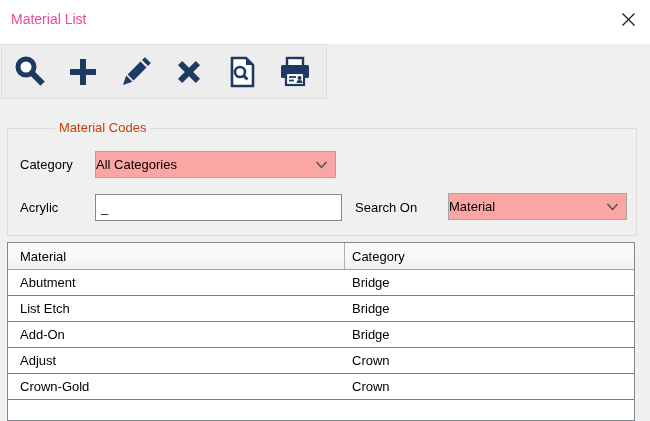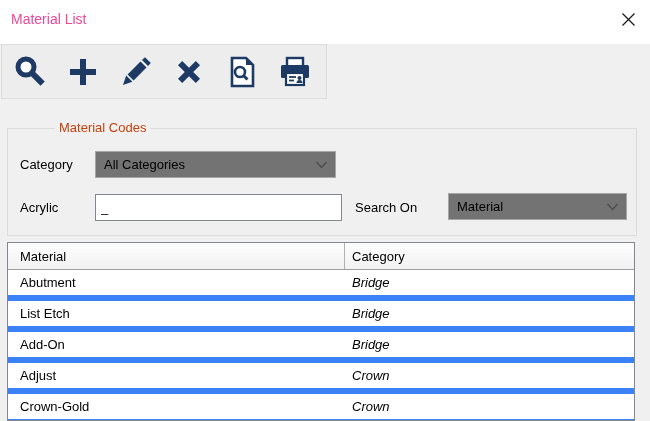--- a/index.html
+++ b/index.html
@@ -34,23 +34,23 @@
   .groupbox{
     position:absolute;left:7px;top:128px;width:628px;height:106px;
     border:1px solid #dcdcdc;
   }
   .group-legend{
     position:absolute;left:7px;top:-9px;background:#f0f0f0;padding:0 4px;
     color:#c2410c;white-space:nowrap;margin-left:40px;
   }
   .fld-label{position:absolute;white-space:nowrap;color:#000;}
   .combo{
-    position:absolute;height:27px;background:#737373;border:1px solid #a6a6a6;
+    position:absolute;height:27px;background:#fca5a5;border:1px solid #a6a6a6;
     display:flex;align-items:center;box-sizing:border-box;
-    padding-left:8px;padding-right:26px;
+    padding-right:26px;
   }
   .combo .chev{
     position:absolute;right:7px;top:50%;margin-top:-5px;
   }
   .textbox{
     position:absolute;height:27px;background:#ffffff;border:1px solid #828790;
     box-sizing:border-box;font-family:"Liberation Sans","DejaVu Sans",sans-serif;
     font-size:13px;padding:0 0 0 5px;color:#000;outline:none;
   }
   .grid{
@@ -61,24 +61,24 @@
   .grid-header{
     display:flex;height:26px;
     background:linear-gradient(#fdfdfd,#f2f2f2);
     border-bottom:1px solid #9f9f9f;
   }
   .hcell{
     display:flex;align-items:center;box-sizing:border-box;height:100%;
   }
   .hcell.c1{width:337px;border-right:1px solid #b0b0b0;padding-left:12px;}
   .hcell.c2{flex:1;padding-left:7px;}
-  .grid-row{display:flex;height:25px;border-bottom:6px solid #3b82f6;background:#fff;}
+  .grid-row{display:flex;height:25px;border-bottom:1px solid #3b82f6;background:#fff;}
   .cell{display:flex;align-items:center;box-sizing:border-box;height:100%;}
   .cell.c1{width:337px;padding-left:12px;}
-  .cell.c2{flex:1;padding-left:7px;font-style:italic;}
+  .cell.c2{flex:1;padding-left:7px;}
 </style>
 </head>
 <body>
 
 <div class="titlebar">
   <div class="title-text">Material List</div>
   <div class="close-btn">
     <svg width="15" height="15" viewBox="0 0 15 15">
       <line x1="1.5" y1="1.5" x2="13.5" y2="13.5" stroke="#1a1a1a" stroke-width="1.2"></line>
       <line x1="13.5" y1="1.5" x2="1.5" y2="13.5" stroke="#1a1a1a" stroke-width="1.2"></line>

